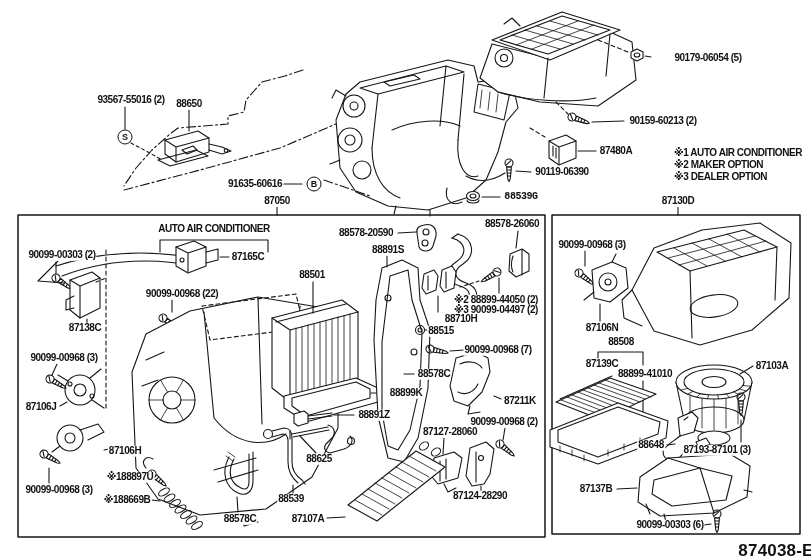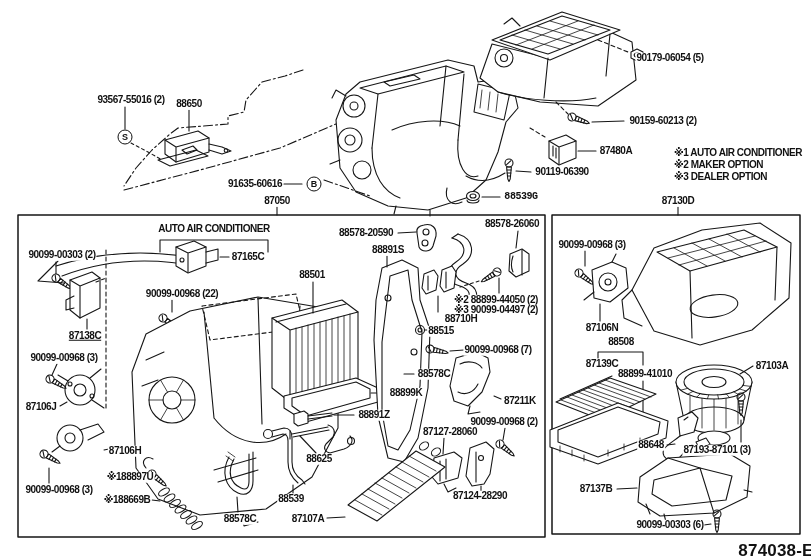--- a/index.html
+++ b/index.html
@@ -304,38 +304,38 @@
   </g>
 </svg>
 
 <div id="labels-layer">
       <div class="lbl" style="left: 131px; top: 100px;">93567-55016 (2)</div>
       <div class="lbl" style="left: 189px; top: 104px;">88650</div>
       <div class="lbl circle" style="left: 125px; top: 137px;">S</div>
       <div class="lbl" style="left: 255px; top: 184px;">91635-60616</div>
       <div class="lbl circle" style="left: 314px; top: 184px;">B</div>
       <div class="lbl" style="left: 277px; top: 201px;">87050</div>
-      <div class="lbl" style="left: 670px; top: 58px;">90179-06054 (5)</div>
+      <div class="lbl" style="left: 708px; top: 58px;">90179-06054 (5)</div>
       <div class="lbl" style="left: 663px; top: 121px;">90159-60213 (2)</div>
       <div class="lbl" style="left: 616px; top: 151px;">87480A</div>
       <div class="lbl left" style="left: 673px; top: 153px;">※1 AUTO AIR CONDITIONER</div>
       <div class="lbl left" style="left: 673px; top: 165px;">※2 MAKER OPTION</div>
       <div class="lbl left" style="left: 673px; top: 177px;">※3 DEALER OPTION</div>
       <div class="lbl" style="left: 562px; top: 172px;">90119-06390</div>
       <div class="lbl" style="left: 521px; top: 197px; font-family: Liberation Mono, monospace;">88539G</div>
       <div class="lbl" style="left: 678px; top: 201px;">87130D</div>
       <div class="lbl" style="left: 214px; top: 229px;">AUTO AIR CONDITIONER</div>
       <div class="lbl" style="left: 248px; top: 257px;">87165C</div>
       <div class="lbl" style="left: 62px; top: 255px;">90099-00303 (2)</div>
       <div class="lbl" style="left: 366px; top: 233px;">88578-20590</div>
       <div class="lbl" style="left: 388px; top: 250px;">88891S</div>
       <div class="lbl" style="left: 312px; top: 275px;">88501</div>
       <div class="lbl" style="left: 512px; top: 224px;">88578-26060</div>
       <div class="lbl" style="left: 182px; top: 294px;">90099-00968 (22)</div>
-      <div class="lbl" style="left: 85px; top: 336px; text-decoration: underline;">87138C</div>
+      <div class="lbl" style="left: 85px; top: 328px;">87138C</div>
       <div class="lbl" style="left: 64px; top: 358px;">90099-00968 (3)</div>
       <div class="lbl" style="left: 41px; top: 407px;">87106J</div>
       <div class="lbl" style="left: 125px; top: 451px;">87106H</div>
       <div class="lbl" style="left: 102px; top: 477px; margin-left: 28px;">※188897U</div>
       <div class="lbl" style="left: 59px; top: 490px;">90099-00968 (3)</div>
       <div class="lbl" style="left: 127px; top: 500px;">※188669B</div>
       <div class="lbl" style="left: 240px; top: 519px;">88578C</div>
       <div class="lbl" style="left: 308px; top: 519px;">87107A</div>
       <div class="lbl" style="left: 291px; top: 499px;">88539</div>
       <div class="lbl" style="left: 319px; top: 459px;">88625</div>

